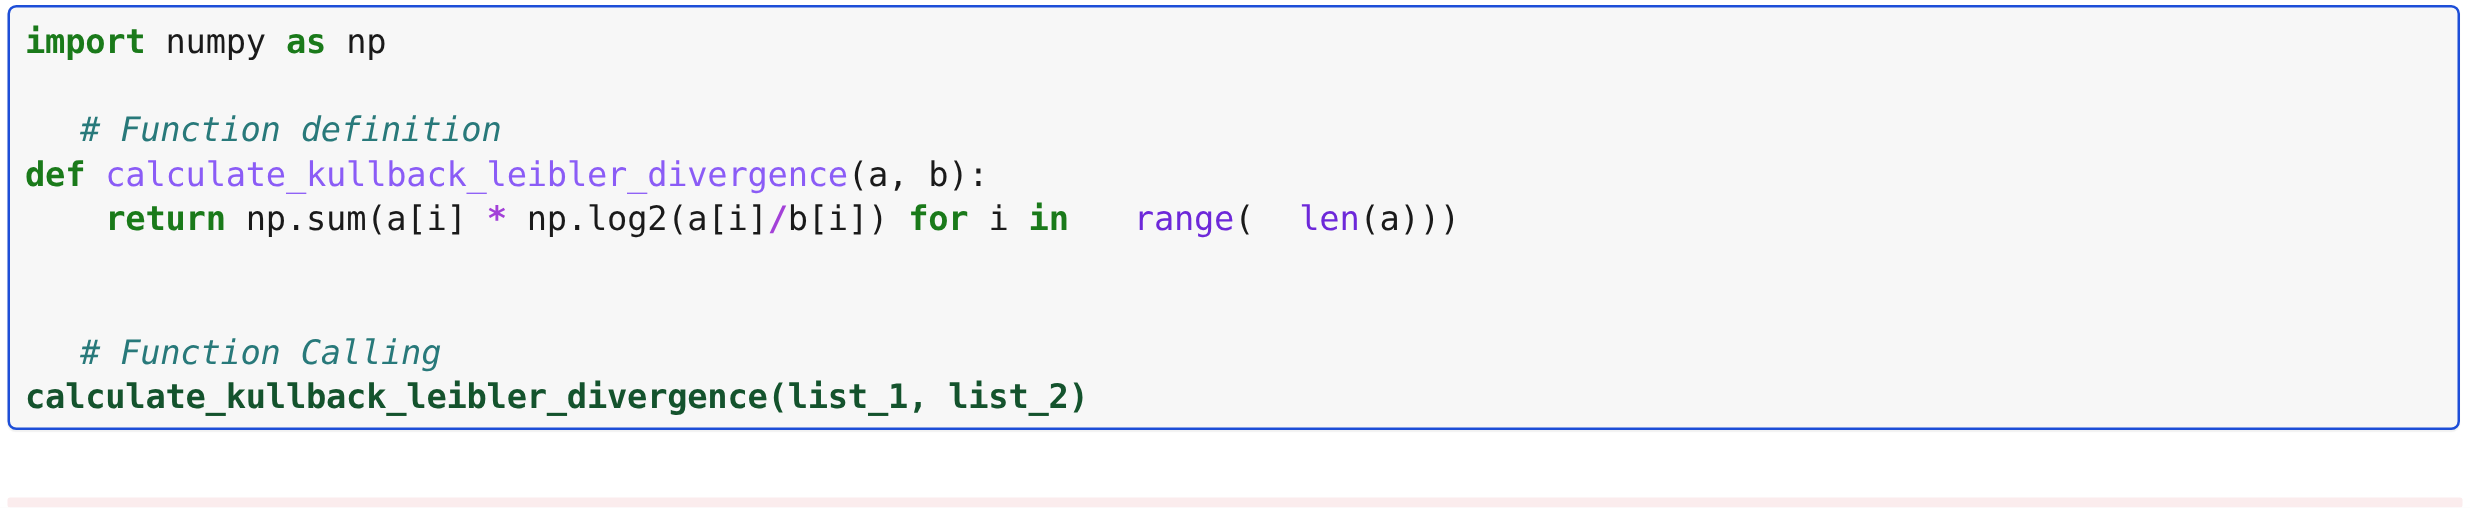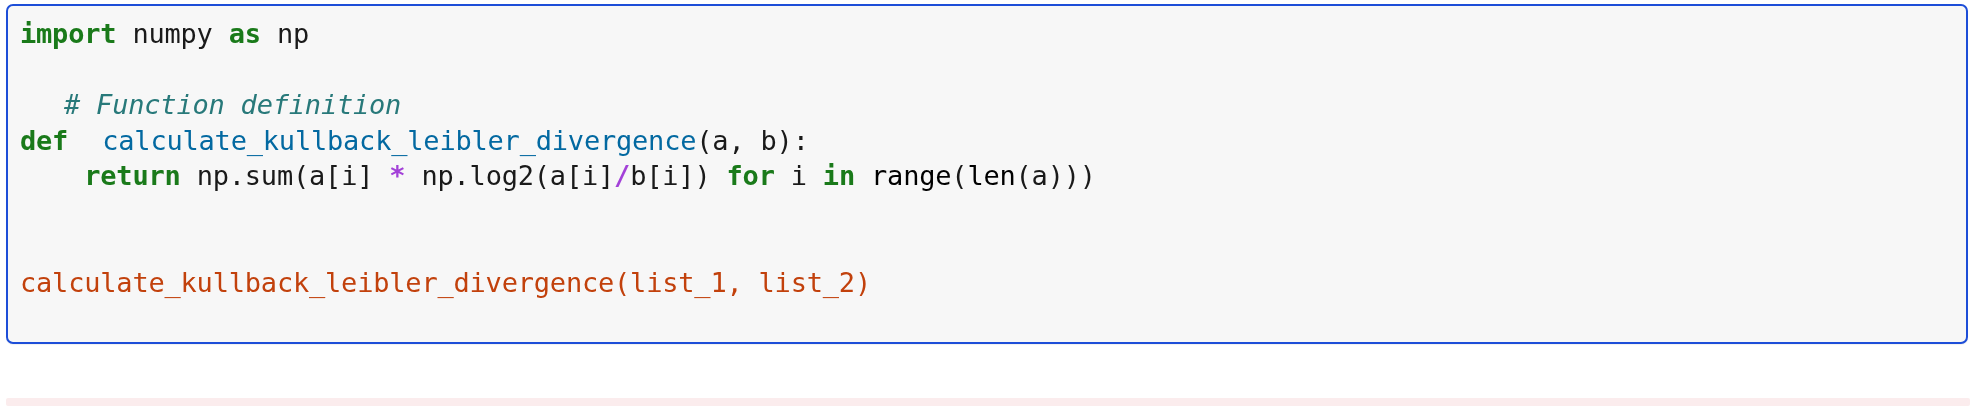--- a/index.html
+++ b/index.html
@@ -62,42 +62,43 @@
     -webkit-font-smoothing: antialiased;
   }
 
   .ln {
     display: block;
     min-height: 35.5px;
   }
 
   
   .kw      { color: #1a7a1a; font-weight: bold; }   
-  .fn      { color: #0369a1; margin-left: 18px; }                      
+  .fn      { color: #8b5cf6; }                      
   .cmt     { color: #28797a; font-style: italic; margin-left: 44px; }  
   .num     { color: #2a8a2a; }                      
-  .builtin { color: #000000; }                      
+  .builtin { color: #6d28d9; margin-left: 36px; }                      
   .op      { color: #a341d8; font-weight: bold; }   
   .plain   { color: #1a1a1a; }                      
-  .nohl    { color: #c2410c; }                      
+  .nohl    { color: #14532d; font-weight: bold; }                      
 </style>
 </head>
 <body>
 
 <div id="page">
 
   <div class="code-block">
     <div class="code-inner">
       <pre class="code" id="code-pre"><span class="ln"><span class="kw">import</span><span class="plain"> numpy </span><span class="kw">as</span><span class="plain"> np</span>
 </span><span class="ln">
 </span><span class="ln"><span class="cmt"># Function definition</span>
 </span><span class="ln"><span class="kw">def</span><span class="plain"> </span><span class="fn">calculate_kullback_leibler_divergence</span><span class="plain">(a, b):</span>
 </span><span class="ln"><span class="plain">    </span><span class="kw">return</span><span class="plain"> np.sum(a[i] </span><span class="op">*</span><span class="plain"> np.log2(a[i]</span><span class="op">/</span><span class="plain">b[i]) </span><span class="kw">for</span><span class="plain"> i </span><span class="kw">in</span><span class="plain"> </span><span class="builtin">range</span><span class="plain">(</span><span class="builtin">len</span><span class="plain">(a)))</span>
 </span><span class="ln">
 </span><span class="ln">
+</span><span class="ln"><span class="cmt"># Function Calling</span>
 </span><span class="ln"><span class="nohl">calculate_kullback_leibler_divergence(list_1, list_2)</span>
 </span></pre>
     </div>
   </div>
 
   <div class="bottom-strip"></div>
 
 </div>
 
 </body></html>

